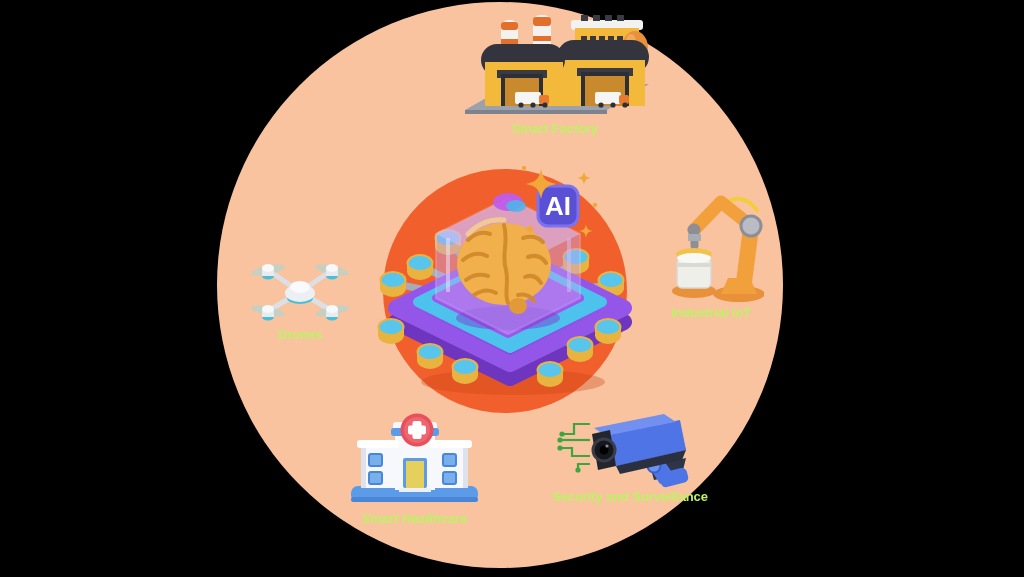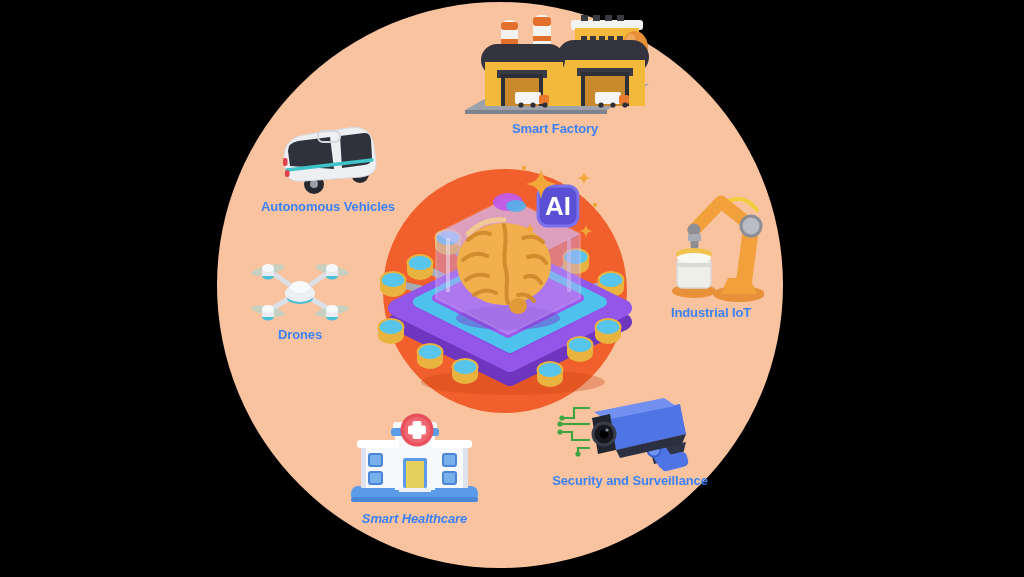--- a/index.html
+++ b/index.html
@@ -14,28 +14,28 @@
     border-radius:50%;background:#F9C3A0;
   }
   .inner-circle{
     position:absolute;left:383px;top:169px;width:244px;height:244px;
     border-radius:50%;background:#F1602C;
   }
   .center-art{position:absolute;left:368px;top:158px;width:270px;height:262px;}
   .node{position:absolute;display:flex;flex-direction:column;align-items:center;gap:1px;}
   .node .icon{line-height:0;}
   .node .label{
-    font-weight:700;font-size:13px;letter-spacing:-0.1px;color:#3b82f6;
+    font-weight:700;font-size:13px;letter-spacing:-0.1px;color:#bef264;
     text-align:center;white-space:nowrap;
   }
   .n-factory{left:455px;top:8px;width:200px;}
   .n-vehicle{left:254px;top:110px;width:148px;}
   .n-drone{left:236px;top:256px;width:128px;}
   .n-iot{left:646px;top:190px;width:130px;justify-content:center;}
-  .n-security{left:540px;top:392px;width:180px;align-items:center;}
+  .n-security{left:540px;top:408px;width:180px;align-items:center;}
   .n-health{left:342px;top:408px;width:145px;font-style:italic;}
 </style>
 </head>
 <body>
 
 <div class="stage">
 
   <div class="outer-circle"></div>
   <div class="inner-circle"></div>
 
@@ -233,38 +233,20 @@
           <rect x="162" y="87" width="10" height="9" rx="2" fill="#E8792E"></rect>
           <circle cx="144" cy="97" r="2.6" fill="#2E2E36"></circle>
             <circle cx="156" cy="97" r="2.6" fill="#2E2E36"></circle>
             <circle cx="168" cy="97" r="2.6" fill="#2E2E36"></circle>
         </g>
       </svg>
     </div>
     <div class="label">Smart Factory</div>
   </div>
 
-  <div class="node n-vehicle">
-    <div class="icon">
-      <svg width="124" height="88" viewBox="0 0 120 88">
-        <ellipse cx="46" cy="74" rx="10" ry="10" fill="#26282F"></ellipse>
-        <ellipse cx="46" cy="74" rx="4" ry="4" fill="#9A9EA8"></ellipse>
-        <ellipse cx="92" cy="64" rx="9" ry="9" fill="#26282F"></ellipse>
-        <ellipse cx="92" cy="64" rx="3.5" ry="3.5" fill="#9A9EA8"></ellipse>
-        <path d="M18,62 C14,44 15,29 36,25 L80,18 C98,15 104,24 106,36 L108,52 C109,62 102,66 92,67 L36,71 C26,72 20,70 18,62 Z" fill="#EDEFF3" stroke="#D8DBE2" stroke-width="1"></path>
-        <path d="M22,56 L20,41 Q20,33 30,31 L62,27 L66,59 Z" fill="#2F313B"></path>
-        <path d="M72,26 L96,23 Q102,22 103,30 L104,47 Q104,54 96,55 L74,58 Z" fill="#2F313B"></path>
-        <rect x="50" y="21" width="22" height="11" rx="5" fill="none" stroke="#D4D7DE" stroke-width="2"></rect>
-        <path d="M19,60 L104,50" stroke="#3EC4C8" stroke-width="3.5" stroke-linecap="round" fill="none"></path>
-        <rect x="15" y="48" width="4.5" height="8" rx="2" fill="#E0404A"></rect>
-        <rect x="17" y="60" width="4.5" height="7" rx="2" fill="#E0404A"></rect>
-      </svg>
-    </div>
-    <div class="label">Autonomous Vehicles</div>
-  </div>
 
   <div class="node n-drone">
     <div class="icon">
       <svg width="104" height="70" viewBox="0 0 100 70">
         <g stroke="#DCDFE5" stroke-width="5" stroke-linecap="round">
           <line x1="50" y1="36" x2="18" y2="14"></line>
             <line x1="50" y1="36" x2="82" y2="14"></line>
           <line x1="50" y1="36" x2="18" y2="55"></line>
             <line x1="50" y1="36" x2="82" y2="55"></line>
         </g>

